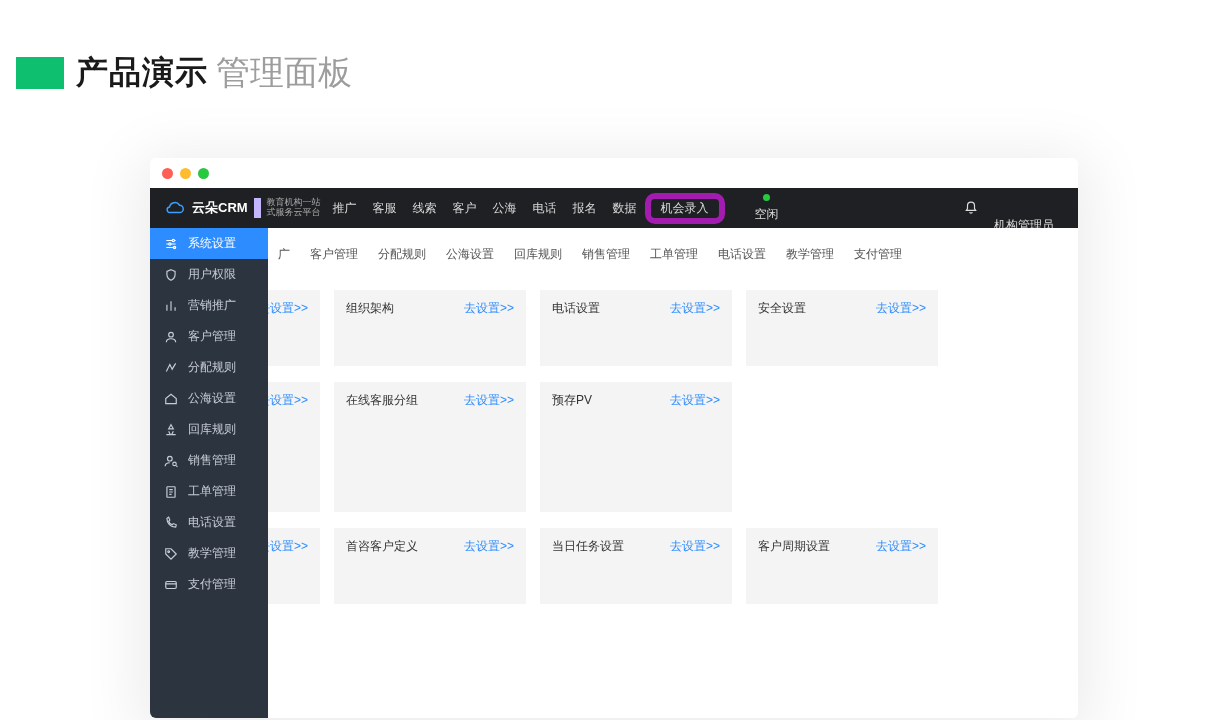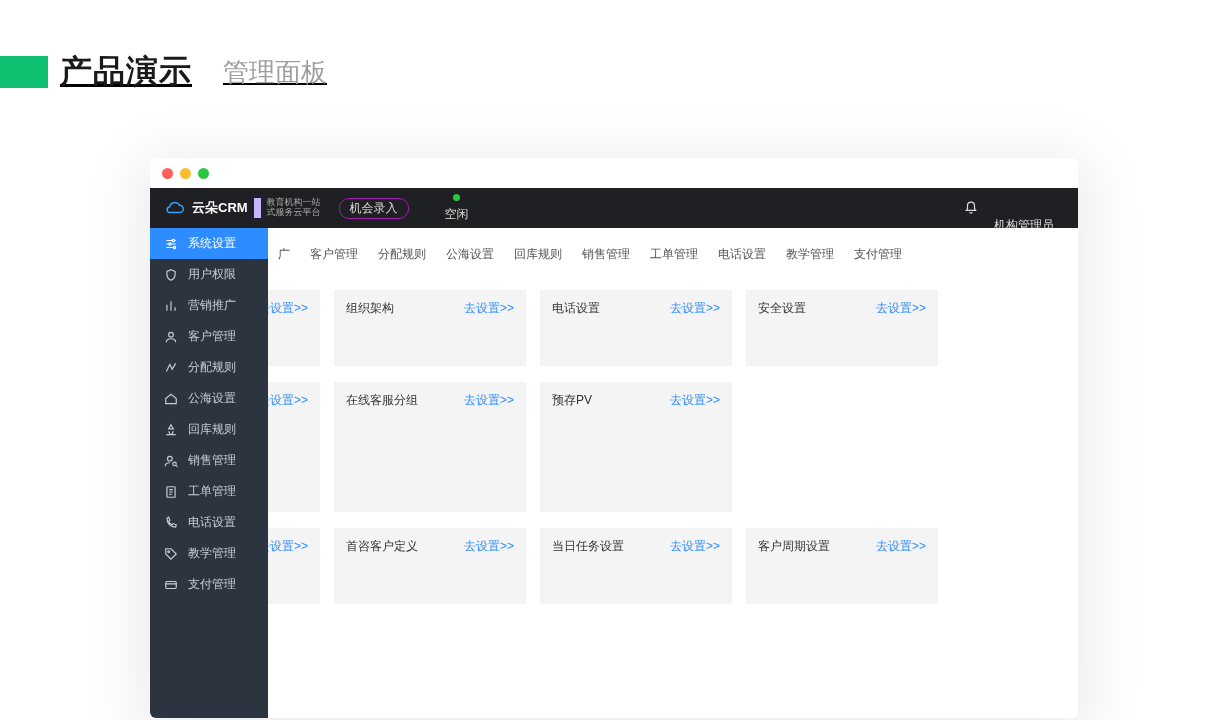--- a/index.html
+++ b/index.html
@@ -7,40 +7,39 @@
     font-family: -apple-system, "PingFang SC", "Microsoft YaHei", sans-serif;
     background: #fff;
     width: 1210px;
     height: 720px;
     overflow: hidden;
     position: relative;
   }
   
   .page-head {
     position: absolute;
-    left: 0; top: 50px;
+    left: 16px; top: 50px;
     display: flex;
     align-items: center;
-    text-decoration: underline;
   }
   .head-bar {
     width: 48px; height: 32px;
     background: #0dbf6f;
     margin-right: 12px;
   }
   .head-title {
     font-size: 32px;
     font-weight: 700;
     color: #1a1a1a;
     letter-spacing: 1px;
   }
   .head-sub {
-    font-size: 26px;
+    font-size: 34px;
     color: #9d9d9d;
-    margin-left: 31px;
+    margin-left: 8px;
     font-weight: 400;
     text-align: center;
   }
 
   
   .win {
     position: absolute;
     left: 150px;
     top: 158px;
     width: 928px;
@@ -65,21 +64,21 @@
 
   
   .topbar {
     height: 40px;
     background: #1f2023;
     display: flex;
     align-items: center;
     color: #d9d9d9;
     font-size: 12px;
     padding: 0 14px;
-    gap: 14px;
+    gap: 8px;
   }
   .logo {
     display: flex; align-items: center; gap: 6px;
     margin-right: 4px;
   }
   .logo-cloud {
     width: 22px; height: 16px;
     position: relative;
   }
   .logo-cloud svg { width: 22px; height: 16px; }
@@ -87,21 +86,21 @@
     font-weight: 600; font-size: 13px; color: #fff;
   }
   .logo-tag {
     border-left: 7px solid #c4b5fd;
     padding-left: 6px;
     font-size: 9px; line-height: 1.1; color: #aaa;
   }
   .topnav { display: flex; gap: 16px; }
   .topnav span { cursor: pointer; color: #d9d9d9; }
   .rec-btn {
-    border: 1px solid #a21caf; border-radius: 10px;
+    border: 6px solid #a21caf; border-radius: 10px;
     padding: 1px 10px; color: #ddd; cursor: pointer;
   }
   .status-pill {
     margin-left: 22px;
     display: inline-flex; align-items: center; gap: 5px;
     color: #ddd;
     flex-direction: column;
   }
   .status-pill .sd { width: 7px; height:7px; border-radius:50%; background:#27c93f; }
   .top-right {
@@ -221,20 +220,30 @@
       <span class="logo-cloud">
         <svg viewBox="0 0 24 16">
             <path d="M7 13h10a4 4 0 0 0 0-8 6 6 0 0 0-11 2 3 3 0 0 0 1 6z" fill="none" stroke="#3aa0ff" stroke-width="1.6"></path>
           </svg>
       </span>
       <span class="logo-text">云朵CRM</span>
       <span class="logo-tag">
         <span>教育机构一站</span><br>
         <span>式服务云平台</span>
       </span>
+    </div>
+    <div class="topnav">
+      <span>推广</span>
+      <span>客服</span>
+      <span>线索</span>
+      <span>客户</span>
+      <span>公海</span>
+      <span>电话</span>
+      <span>报名</span>
+      <span>数据</span>
     </div>
     <span class="rec-btn">机会录入</span>
     <span class="status-pill">
       <span class="sd"></span>
       <span>空闲</span>
     </span>
     <div class="top-right">
       <span class="bell">
         <svg viewBox="0 0 24 24" fill="none" stroke="#ddd" stroke-width="2">
             <path d="M6 8a6 6 0 1 1 12 0v5l2 3H4l2-3z"></path>

